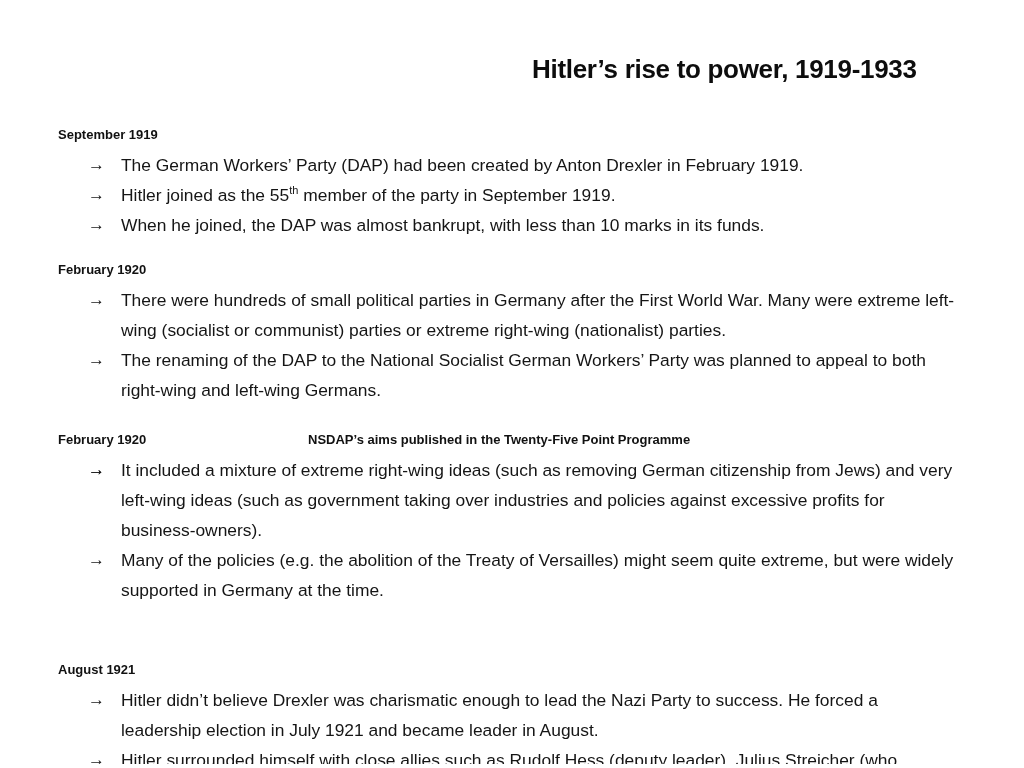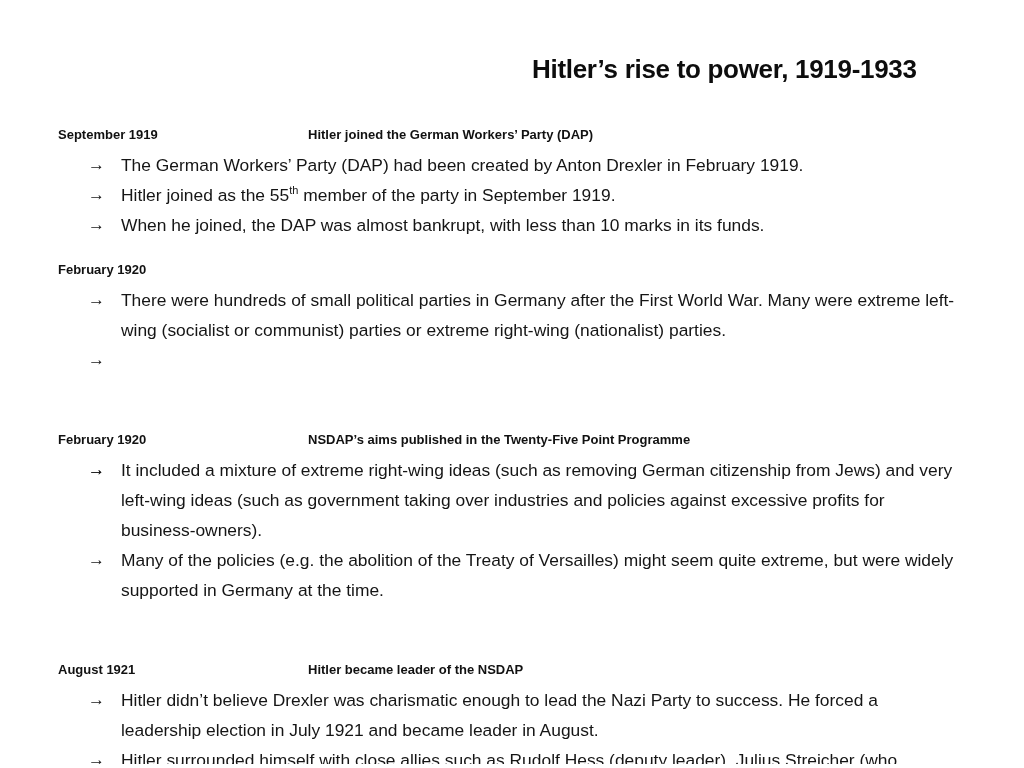--- a/index.html
+++ b/index.html
@@ -80,21 +80,20 @@
 </head>
 <body>
 
 <div class="page">
 
   <div class="title">Hitler’s rise to power, 1919-1933</div>
 
   <div class="section" style="top:120px;">
     <div class="sec-head">
       <span class="sec-date">September 1919</span>
-      <span class="sec-event">Hitler joined the German Workers’ Party (DAP)</span>
     </div>
     <div class="bullet">
       <span class="arrow">→</span>
       <span>The German Workers’ Party (DAP) had been created by Anton Drexler in February 1919.</span>
     </div>
     <div class="bullet">
       <span class="arrow">→</span>
       <span><span>Hitler joined as the 55</span><sup>th</sup><span> member of the party in September 1919.</span></span>
     </div>
     <div class="bullet">
@@ -106,20 +105,21 @@
   <div class="section" style="top:255px;">
     <div class="sec-head">
       <span class="sec-date">February 1920</span>
     </div>
     <div class="bullet">
       <span class="arrow">→</span>
       <span>There were hundreds of small political parties in Germany after the First World War. Many were extreme left-wing (socialist or communist) parties or extreme right-wing (nationalist) parties.</span>
     </div>
     <div class="bullet">
       <span class="arrow">→</span>
+      <span>The renaming of the DAP to the National Socialist German Workers’ Party was planned to appeal to both right-wing and left-wing Germans.</span>
     </div>
   </div>
 
   <div class="section" style="top:425px;">
     <div class="sec-head">
       <span class="sec-date">February 1920</span>
       <span class="sec-event">NSDAP’s aims published in the Twenty-Five Point Programme</span>
     </div>
     <div class="bullet">
       <span class="arrow">→</span>
@@ -130,21 +130,20 @@
     </div>
     <div class="bullet">
       <span class="arrow">→</span>
       <span>Many of the policies (e.g. the abolition of the Treaty of Versailles) might seem quite extreme, but were widely supported in Germany at the time.</span>
     </div>
   </div>
 
   <div class="section" style="top:655px;">
     <div class="sec-head">
       <span class="sec-date">August 1921</span>
-      <span class="sec-event">Hitler became leader of the NSDAP</span>
     </div>
     <div class="bullet">
       <span class="arrow">→</span>
       <span> Hitler didn’t believe Drexler was charismatic enough to lead the Nazi Party to success. He forced a leadership election in July 1921 and became leader in August.</span>
     </div>
     <div class="bullet">
       <span class="arrow">→</span>
       <span>Hitler surrounded himself with close allies such as Rudolf Hess (deputy leader), Julius Streicher (who</span>
     </div>
   </div>

